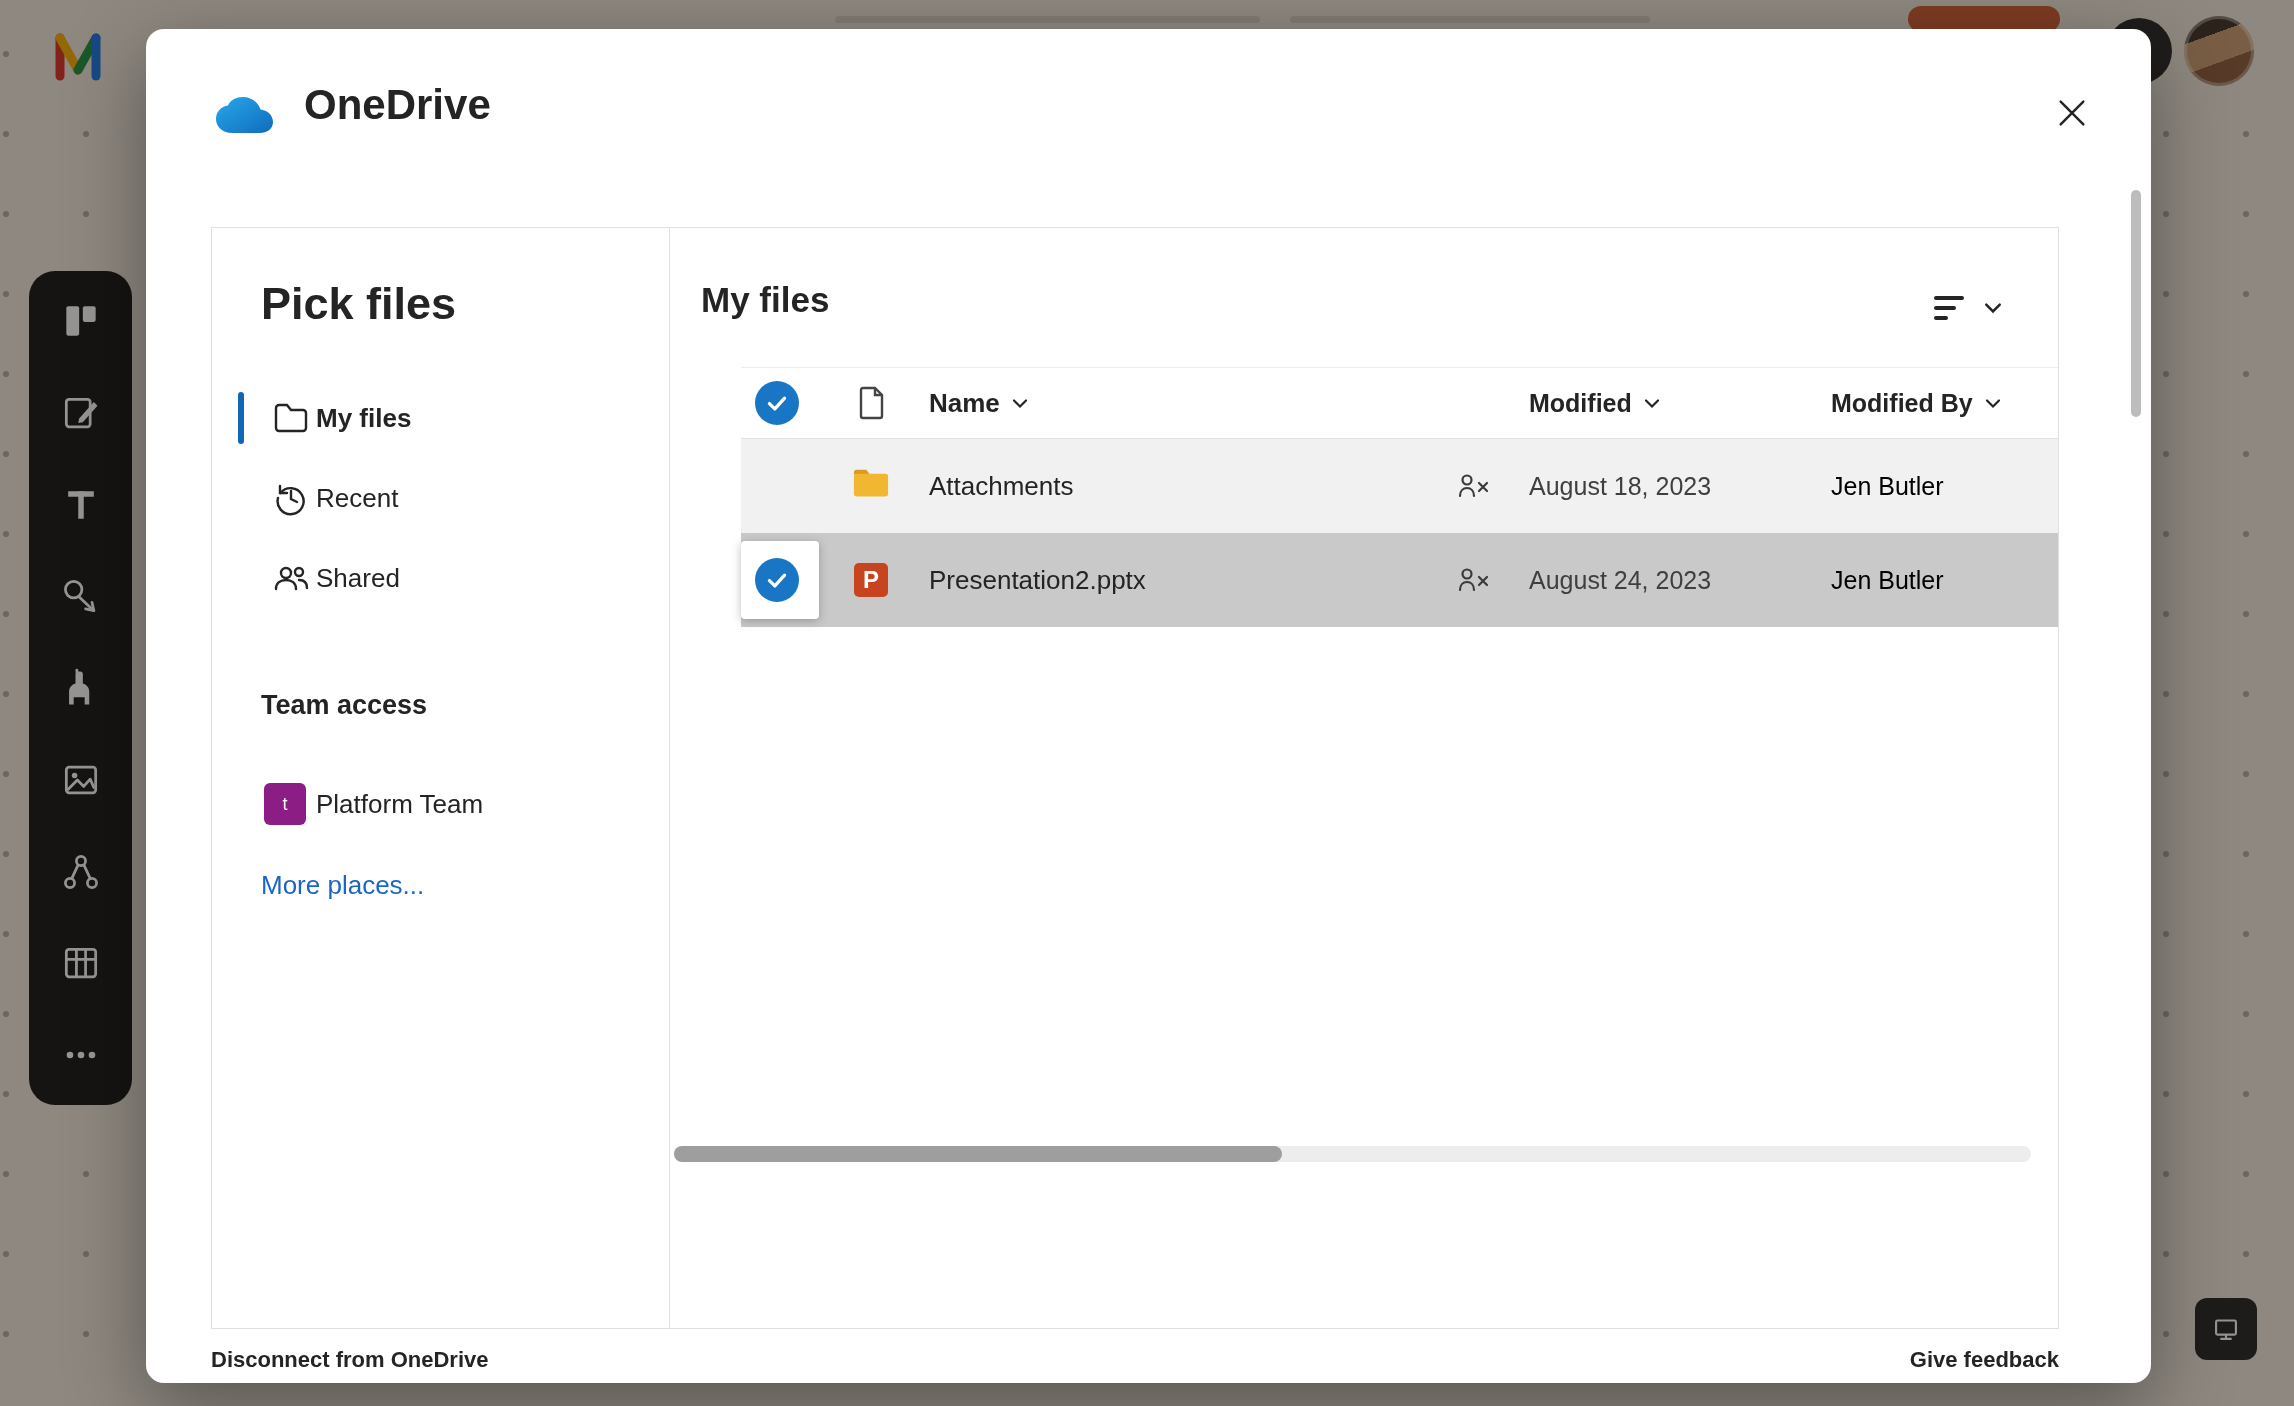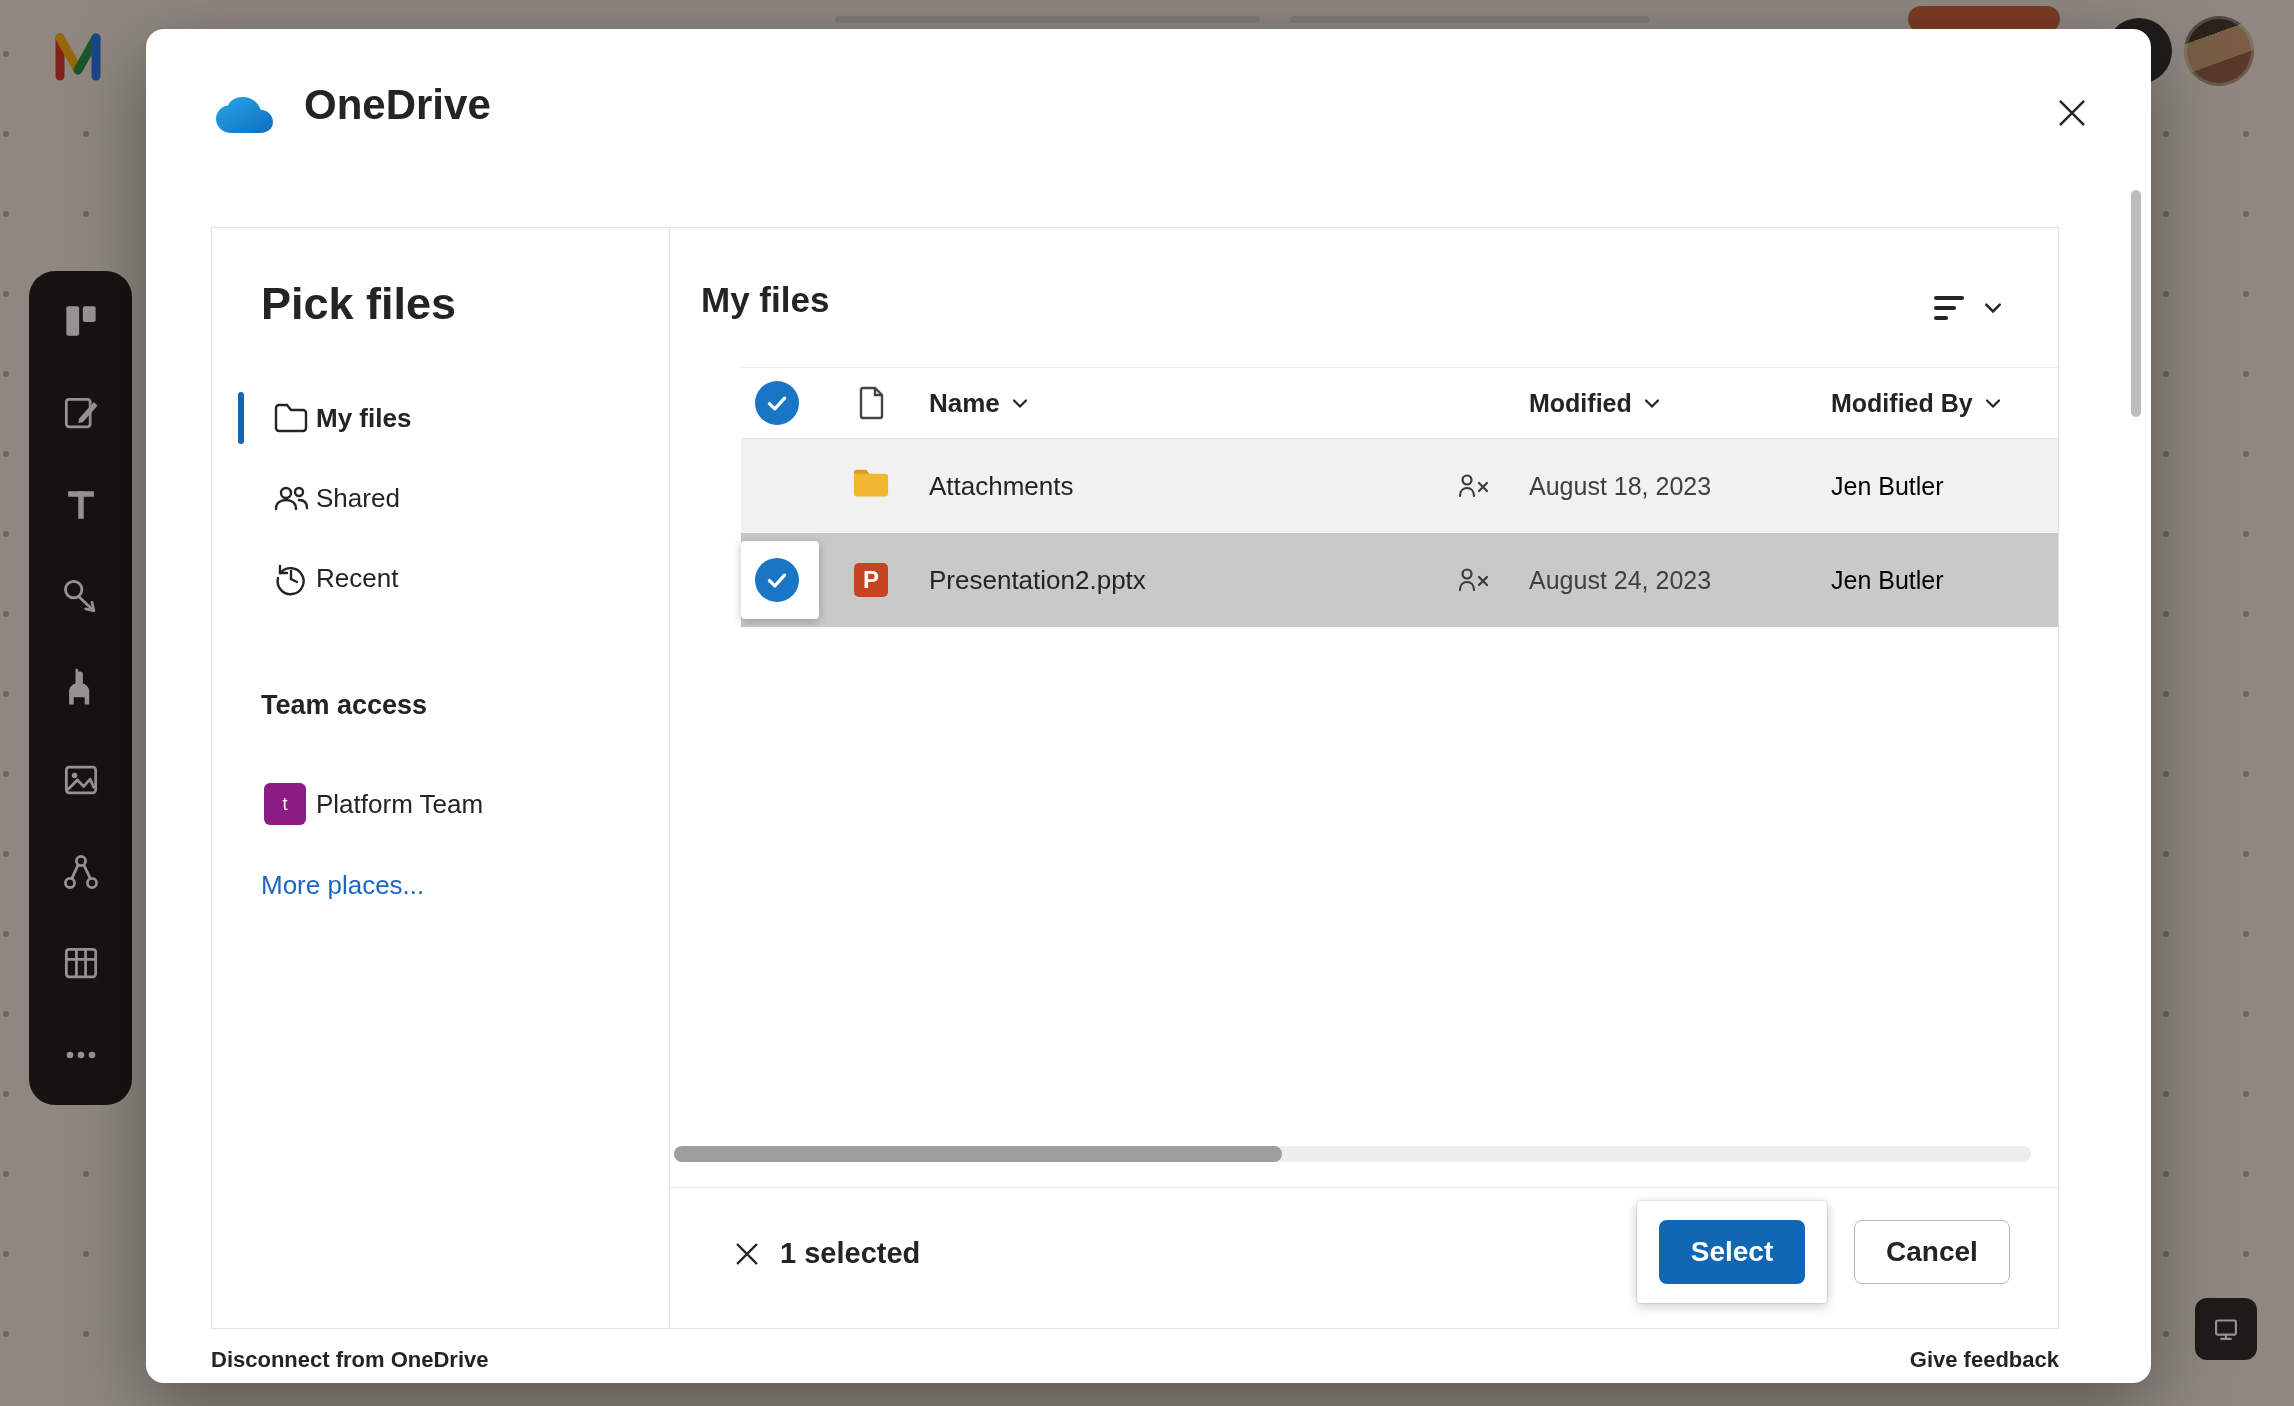--- a/index.html
+++ b/index.html
@@ -242,38 +242,38 @@
             <svg viewBox="0 0 38 38" fill="none" stroke="#242424" stroke-width="2.4">
               <path d="M4 9 a3 3 0 0 1 3-3 h8 l4 5 h12 a3 3 0 0 1 3 3 v15 a3 3 0 0 1-3 3 H7 a3 3 0 0 1-3-3 z"></path>
               </svg>
           </span>
           <span class="nav-label">My files</span>
         </div>
         <div class="nav-item">
 
           <span class="nav-icon">
             <svg viewBox="0 0 38 38" fill="none" stroke="#242424" stroke-width="2.4" stroke-linecap="round">
+              <path d="M8 7 v7 h7"></path>
+                <path d="M8.5 14 A13 13 0 1 1 6 19"></path>
+                <path d="M19 12 v8 l6 3"></path>
+              </svg>
+          </span>
+          <span class="nav-label">Recent</span>
+        </div>
+        <div class="nav-item">
+
+          <span class="nav-icon">
+            <svg viewBox="0 0 38 38" fill="none" stroke="#242424" stroke-width="2.4" stroke-linecap="round">
               <circle cx="14" cy="14" r="5"></circle>
                 <path d="M4 30 c0-6 4.5-9 10-9 s10 3 10 9"></path>
               <circle cx="27" cy="13" r="4"></circle>
                 <path d="M27 21 c5 0 8 3 8 8"></path>
               </svg>
           </span>
           <span class="nav-label">Shared</span>
-        </div>
-        <div class="nav-item">
-
-          <span class="nav-icon">
-            <svg viewBox="0 0 38 38" fill="none" stroke="#242424" stroke-width="2.4" stroke-linecap="round">
-              <path d="M8 7 v7 h7"></path>
-                <path d="M8.5 14 A13 13 0 1 1 6 19"></path>
-                <path d="M19 12 v8 l6 3"></path>
-              </svg>
-          </span>
-          <span class="nav-label">Recent</span>
         </div>
       </div>
 
       <div class="quick-heading">Team access</div>
 
       <div class="quick-item">
         <span class="team-tile">
           <span>t</span>
         </span>
         <span class="quick-label">Platform Team</span>
@@ -376,32 +376,20 @@
           </div>
           <div class="cell c-mod">August 24, 2023</div>
           <div class="cell c-by">Jen Butler</div>
         </div>
       </div>
 
       <div class="h-scrollbar">
         <div class="h-thumb"></div>
       </div>
 
-      <div class="pane-footer">
-        <div class="clear-sel">
-          <svg viewBox="0 0 30 30" width="28" height="28" fill="none" stroke="#242424" stroke-width="2.4" stroke-linecap="round">
-            <path d="M5 5 L25 25 M25 5 L5 25"></path>
-            </svg>
-        </div>
-        <div class="sel-count">1 selected</div>
-
-        <div class="select-highlight"></div>
-        <div class="btn btn-select">Select</div>
-        <div class="btn btn-cancel">Cancel</div>
-      </div>
     </div>
   </div>
 
   <div class="bottom-link link-disconnect">Disconnect from OneDrive</div>
   <div class="bottom-link link-feedback">Give feedback</div>
 
   <div class="v-scrollbar"></div>
 </div>
 
 </body></html>

